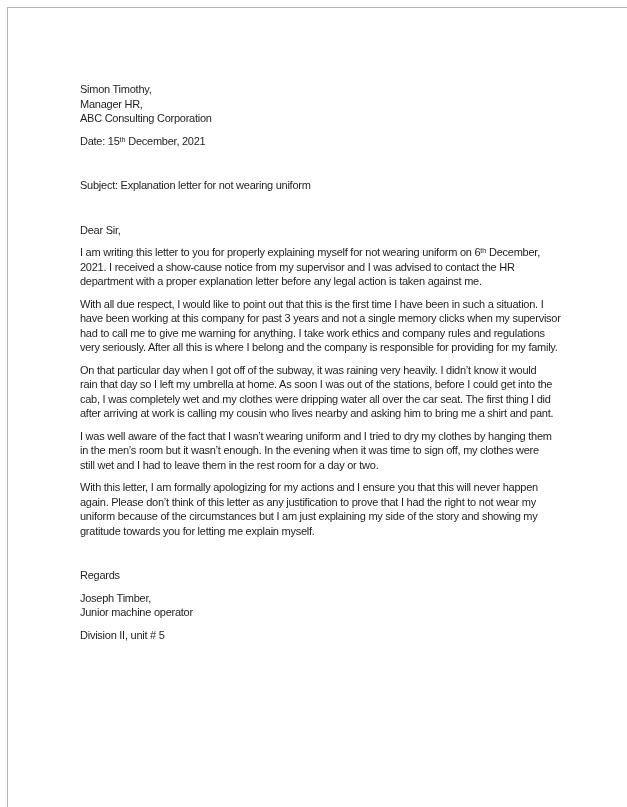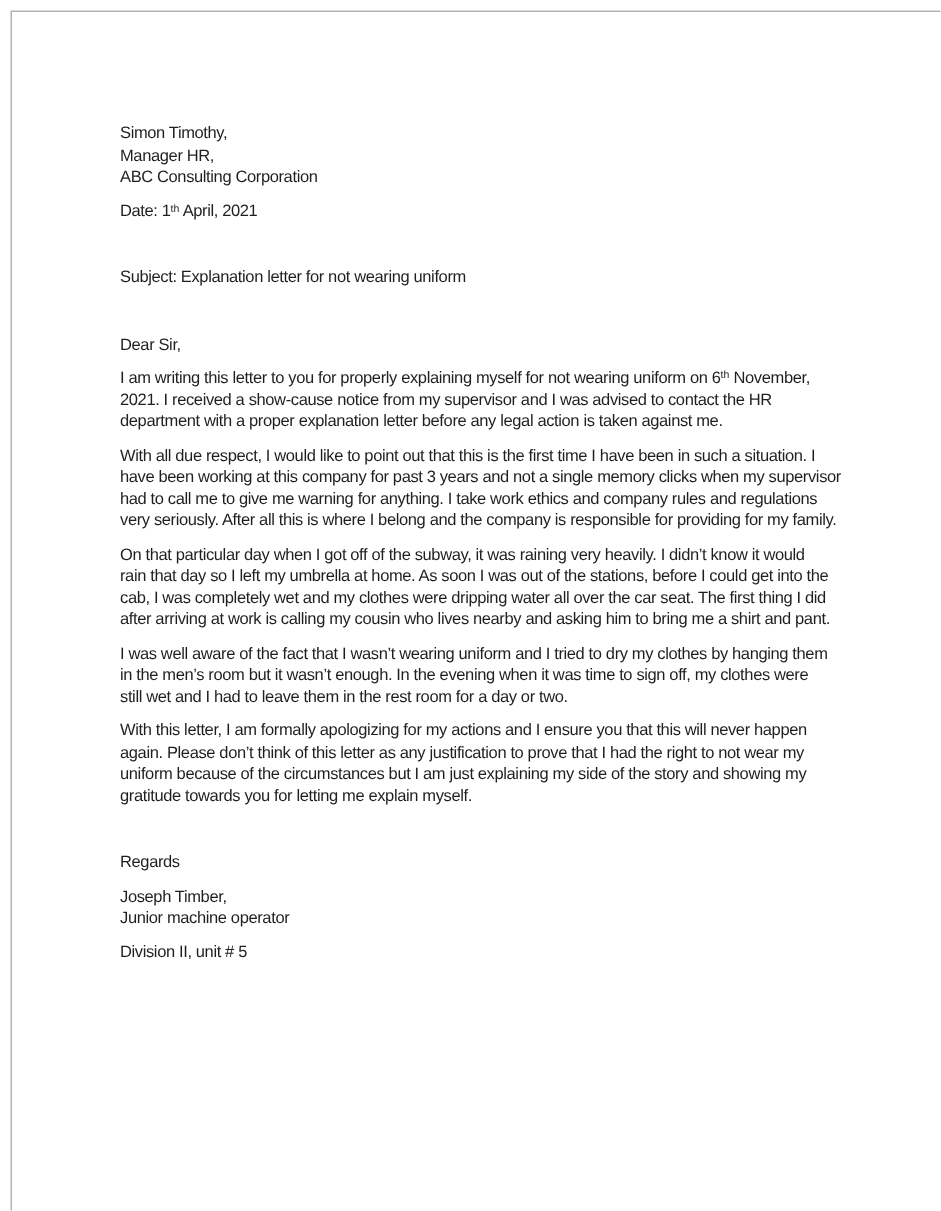--- a/index.html
+++ b/index.html
@@ -50,28 +50,28 @@
 <body>
 
 <div class="page">
 
   <div class="address">
     <div class="line">Simon Timothy,</div>
     <div class="line">Manager HR,</div>
     <div class="line">ABC Consulting Corporation</div>
   </div>
 
-  <div class="date-line line"><span>Date: 1</span><sup class="ordinal">th</sup><span> April, 2021</span></div>
+  <div class="date-line line"><span>Date: 15</span><sup class="ordinal">th</sup><span> December, 2021</span></div>
 
   <div class="subject-line line">Subject: Explanation letter for not wearing uniform</div>
 
   <div class="salutation line">Dear Sir,</div>
 
   <div class="para">
-    <div class="line"><span>I am writing this letter to you for properly explaining myself for not wearing uniform on 6</span><sup class="ordinal">th</sup><span> November,</span></div>
+    <div class="line"><span>I am writing this letter to you for properly explaining myself for not wearing uniform on 6</span><sup class="ordinal">th</sup><span> December,</span></div>
     <div class="line">2021. I received a show-cause notice from my supervisor and I was advised to contact the HR</div>
     <div class="line">department with a proper explanation letter before any legal action is taken against me.</div>
   </div>
 
   <div class="para">
     <div class="line">With all due respect, I would like to point out that this is the first time I have been in such a situation. I</div>
     <div class="line">have been working at this company for past 3 years and not a single memory clicks when my supervisor</div>
     <div class="line">had to call me to give me warning for anything. I take work ethics and company rules and regulations</div>
     <div class="line">very seriously. After all this is where I belong and the company is responsible for providing for my family.</div>
   </div>

